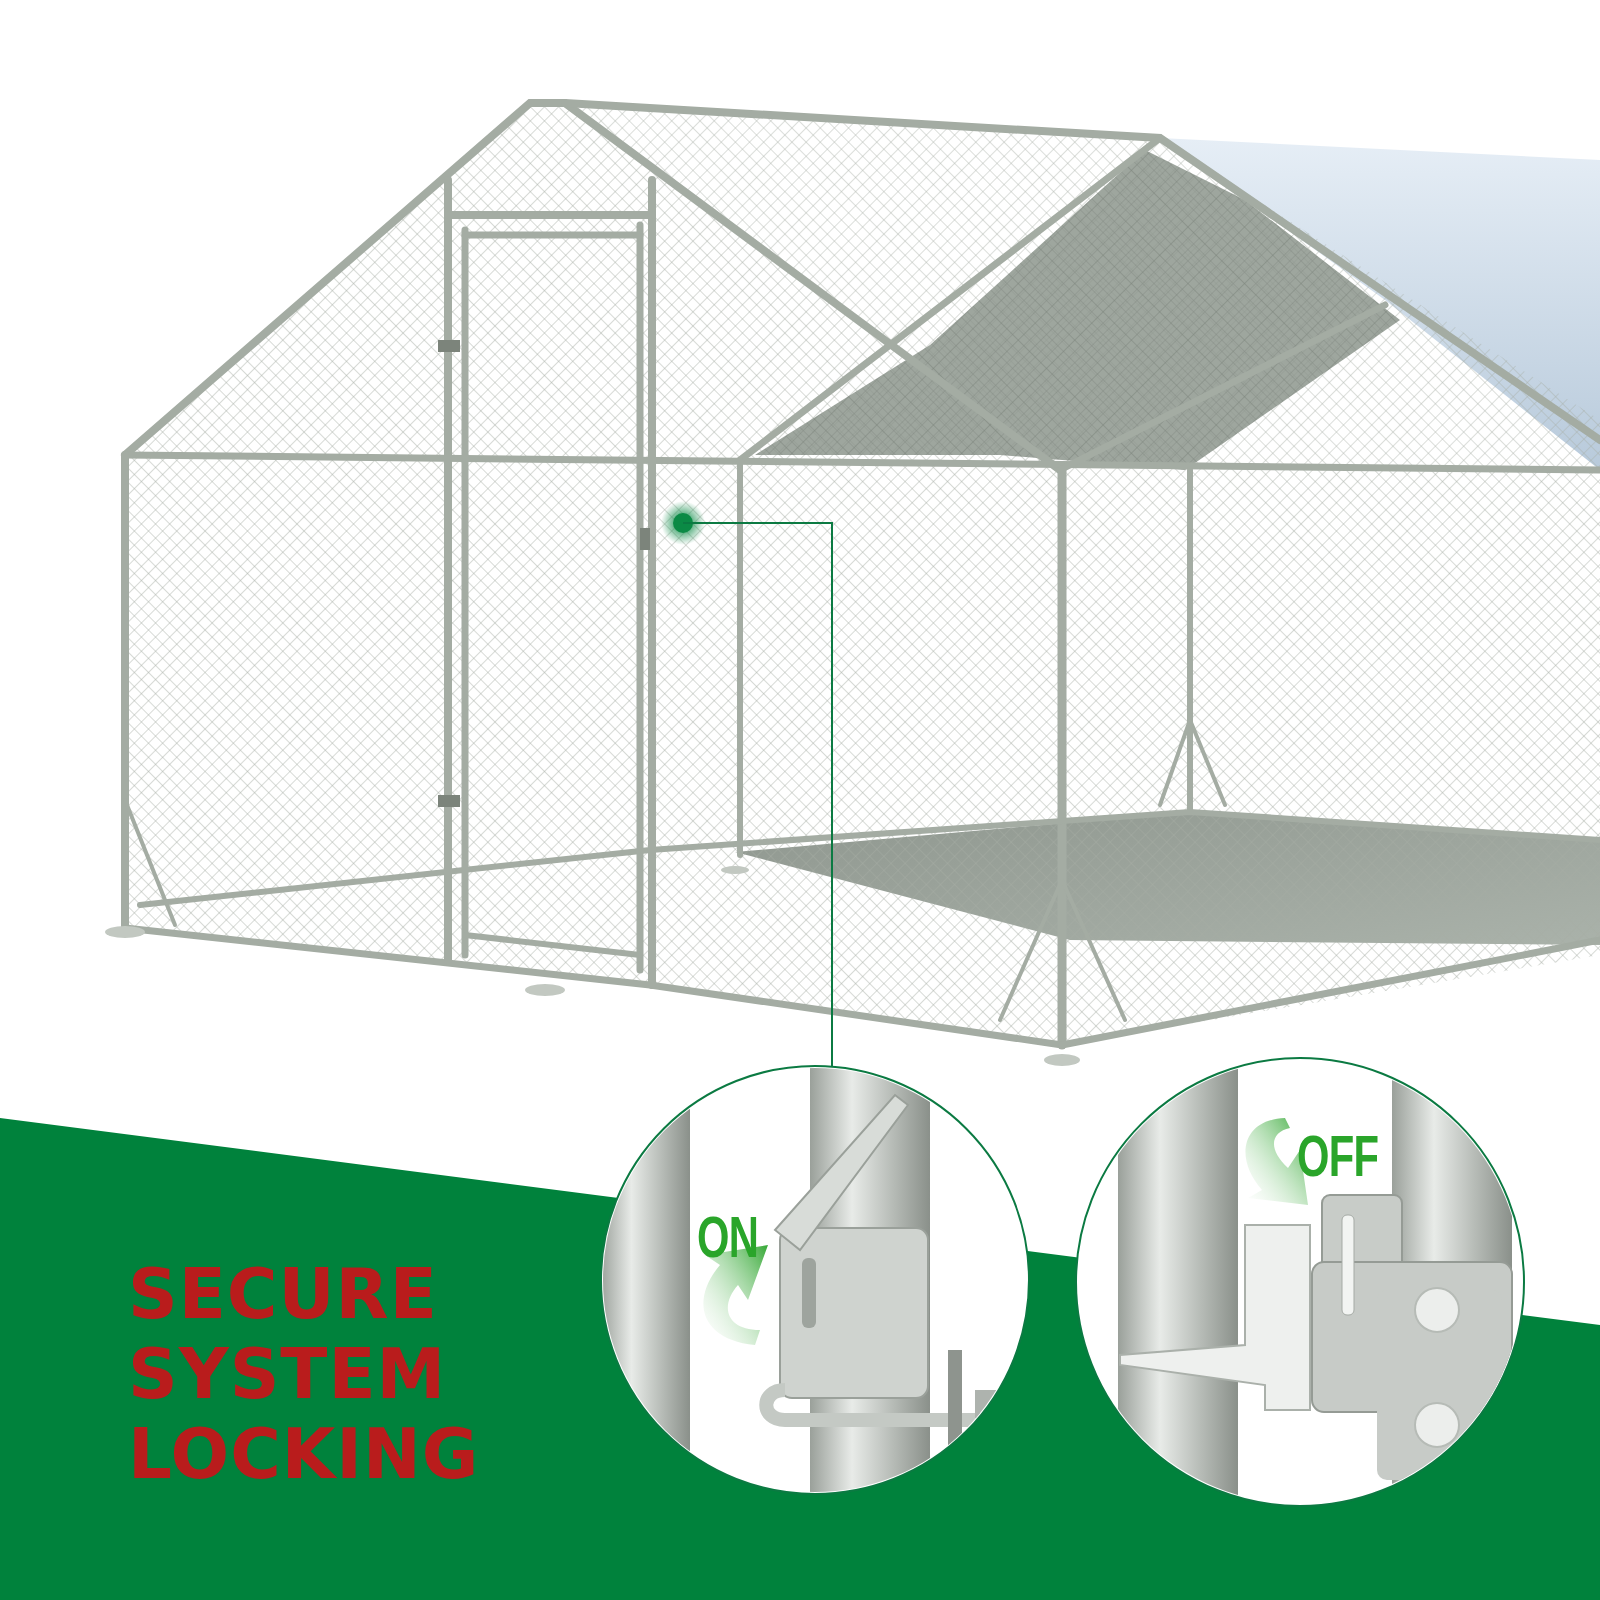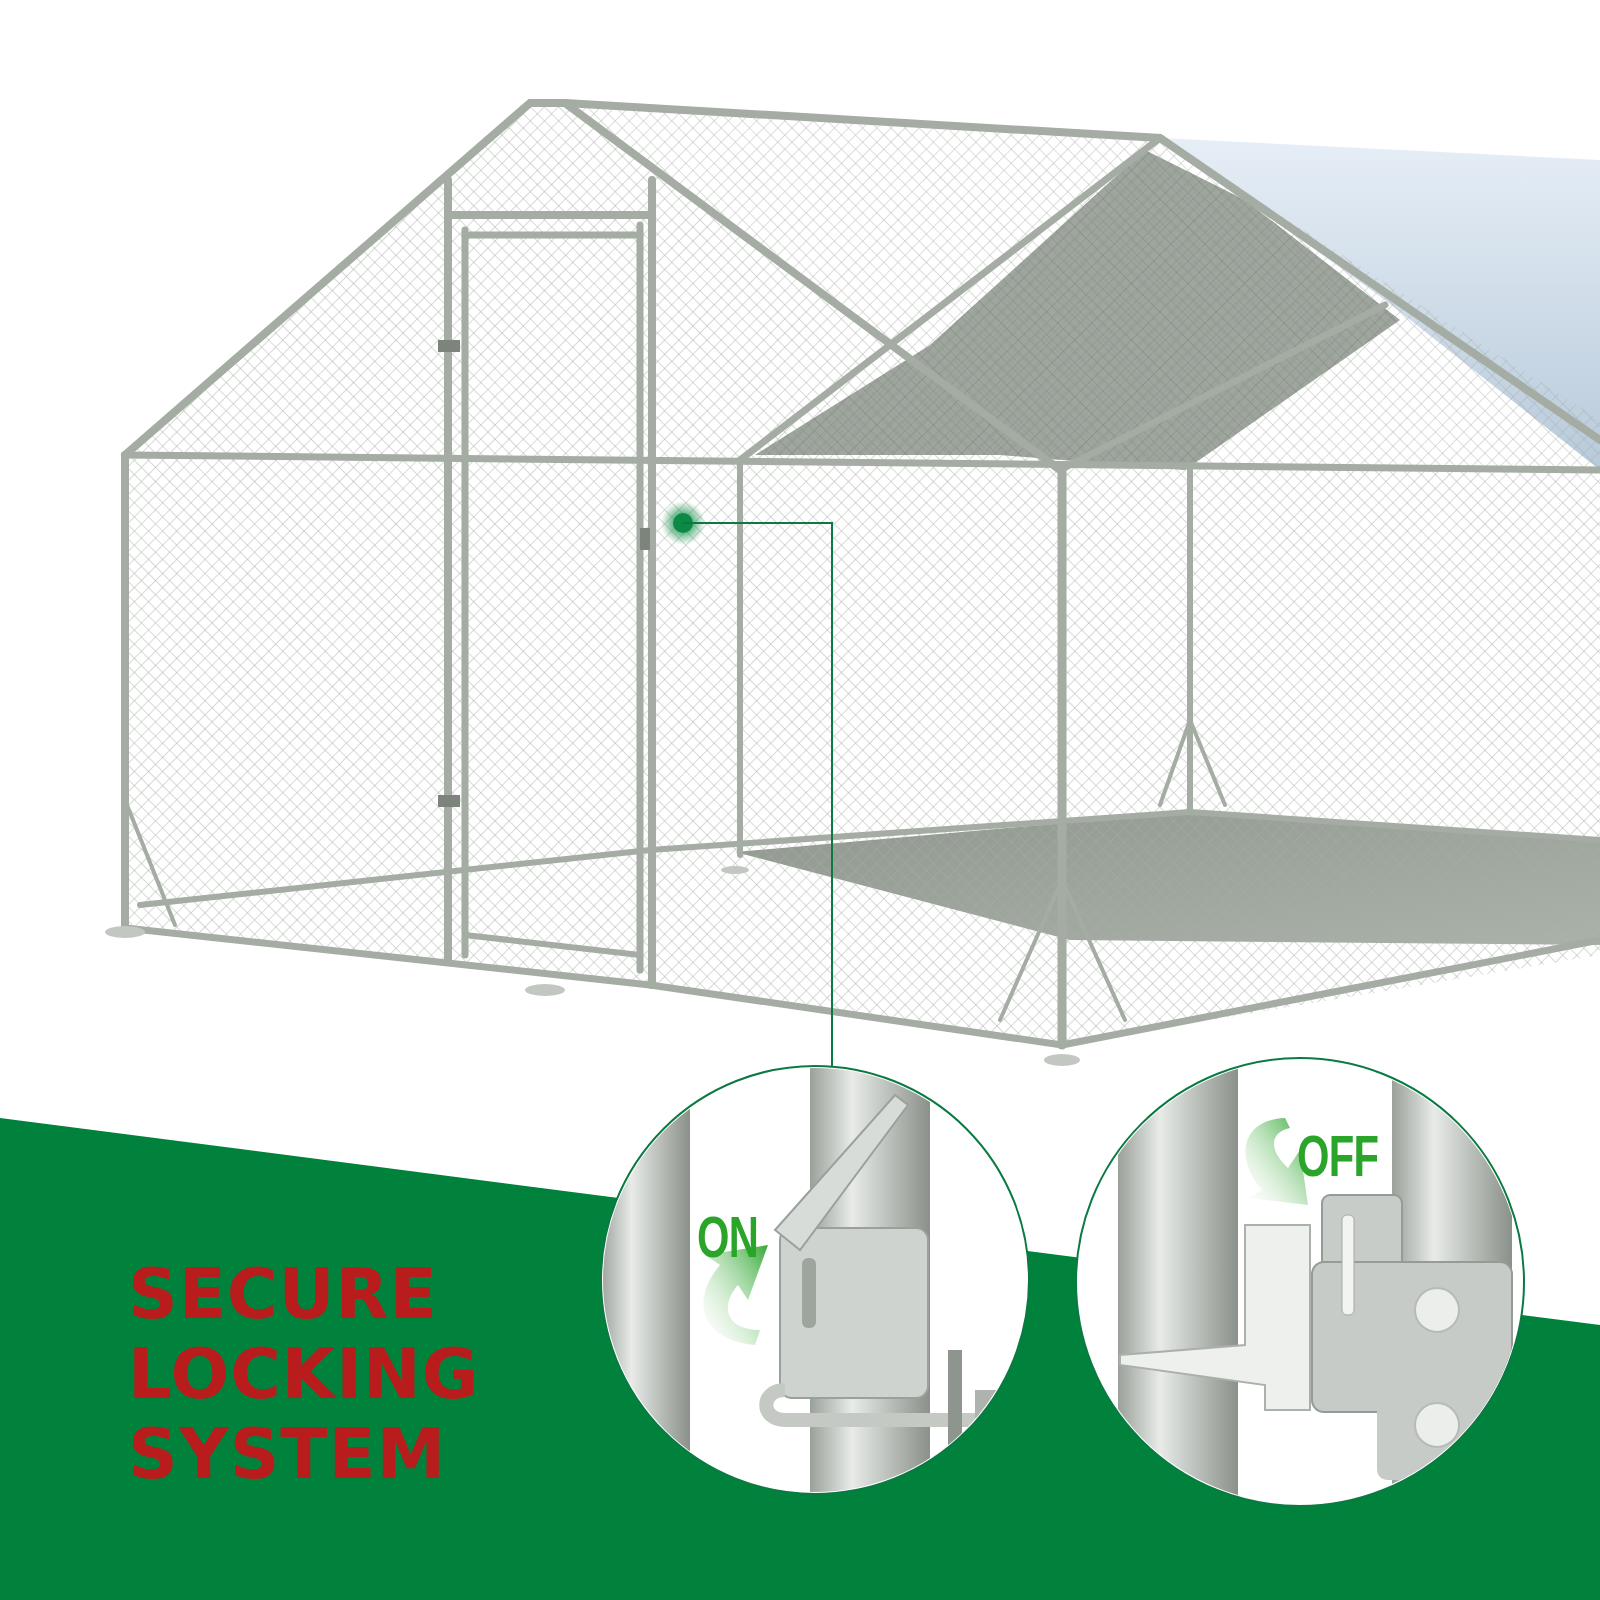--- a/index.html
+++ b/index.html
@@ -149,16 +149,16 @@
       </g>
       <path d="M1285 1118 C1240 1120 1235 1160 1262 1190 L1248 1198 L1308 1205 L1300 1150 L1288 1168 C1268 1150 1270 1132 1290 1128 Z" fill="url(#arrowGrad)"></path>
     </g>
   </svg>
 
   <div class="tag tag-on">ON</div>
   <div class="tag tag-off">OFF</div>
 
   <div class="headline">
     <span>SECURE</span>
+    <span>SYSTEM</span>
     <span>LOCKING</span>
-    <span>SYSTEM</span>
   </div>
 </div>
 
 </body></html>

